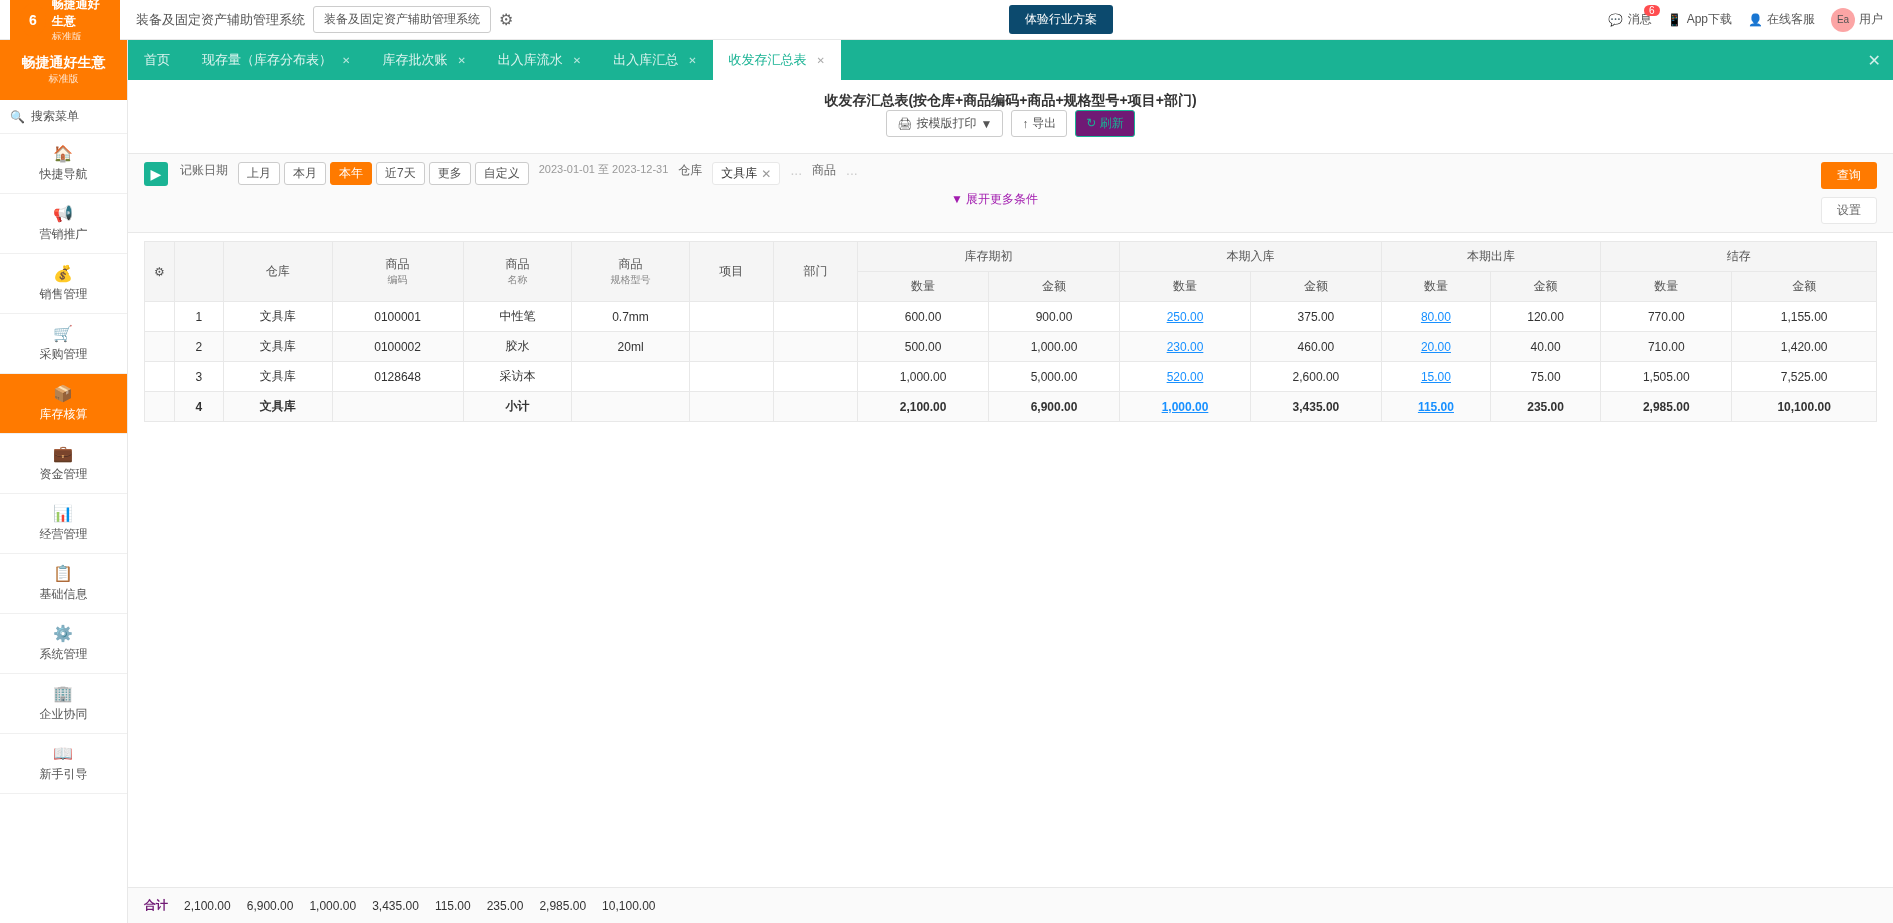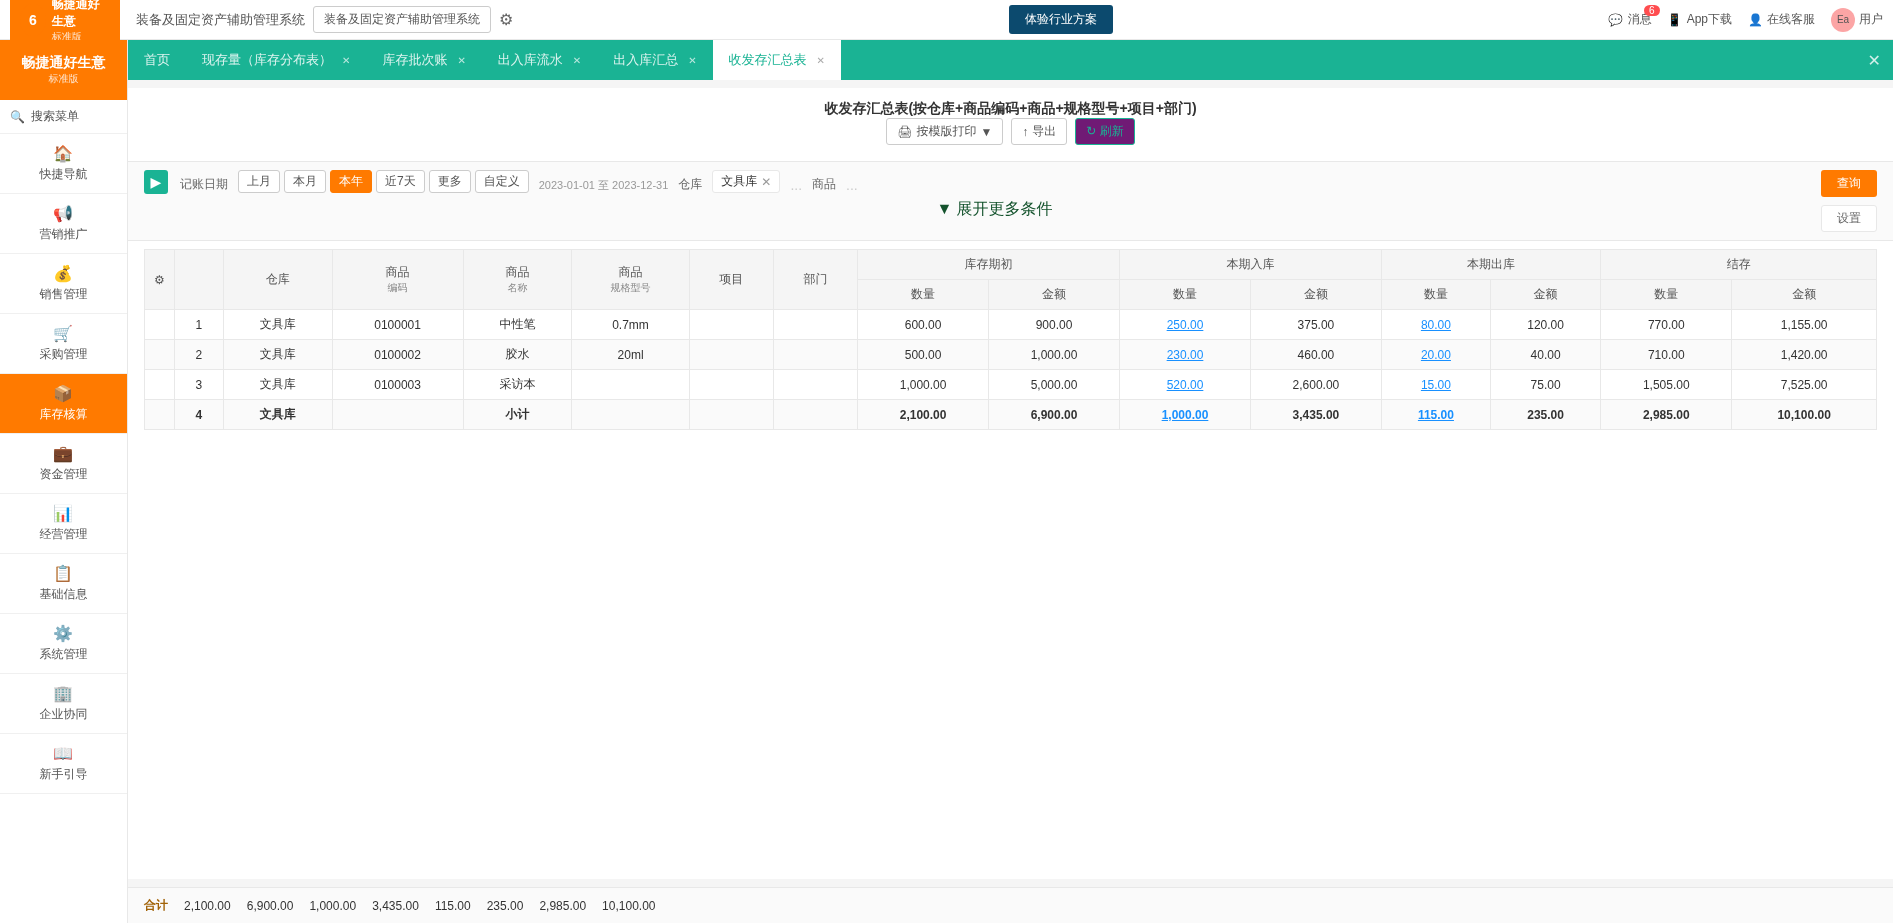--- a/index.html
+++ b/index.html
@@ -3,21 +3,21 @@
   <meta charset="utf-8">
   <style>
     * { box-sizing: border-box; margin: 0; padding: 0; }
     body { font-family: 'Microsoft YaHei', Arial, sans-serif; font-size: 12px; background: #f5f5f5; color: #333; overflow: hidden; }
 
     
     .app-container { display: flex; flex-direction: column; height: 923px; width: 1893px; }
     .top-bar { height: 40px; background: #fff; display: flex; align-items: center; padding: 0 10px; border-bottom: 1px solid #e8e8e8; justify-content: space-between; }
     .main-layout { display: flex; flex: 1; overflow: hidden; }
     .sidebar { width: 128px; background: #fff; border-right: 1px solid #e8e8e8; display: flex; flex-direction: column; }
-    .content-area { flex: 1; display: flex; flex-direction: column; overflow: hidden; gap: 8px; }
+    .content-area { flex: 1; display: flex; flex-direction: column; overflow: hidden; }
     .tab-bar { height: 40px; background: #1ab394; display: flex; align-items: center; padding: 0; }
     .page-content { flex: 1; background: #fff; overflow: auto; padding: 0; }
 
     
     .top-bar-left { display: flex; align-items: center; gap: 8px; }
     .logo-icon { width: 32px; height: 32px; background: #ff7a00; border-radius: 50%; display: flex; align-items: center; justify-content: center; color: white; font-size: 14px; font-weight: bold; }
     .system-title { font-size: 13px; color: #555; margin-left: 8px; }
     .top-bar-center { display: flex; align-items: center; gap: 8px; }
     .dropdown-btn { border: 1px solid #ccc; background: #fff; padding: 4px 10px; border-radius: 3px; cursor: pointer; font-size: 12px; color: #555; }
     .settings-icon-btn { border: none; background: none; cursor: pointer; color: #666; font-size: 16px; }
@@ -48,40 +48,40 @@
     .action-btn { border: 1px solid #ccc; background: #fff; padding: 4px 10px; border-radius: 3px; cursor: pointer; font-size: 12px; color: #555; display: flex; align-items: center; gap: 4px; }
     .action-btn-refresh { border: 1px solid #1ab394; background: #701a75; padding: 4px 10px; border-radius: 3px; cursor: pointer; font-size: 12px; color: #1ab394; }
     .filter-toggle-btn { background: #1ab394; border: none; color: white; width: 24px; height: 24px; border-radius: 3px; cursor: pointer; font-size: 14px; }
     .filter-label { color: #666; font-size: 12px; }
     .date-btns { display: flex; align-items: center; gap: 4px; }
     .date-btn { border: 1px solid #ccc; background: #fff; padding: 2px 8px; border-radius: 3px; cursor: pointer; font-size: 12px; color: #555; }
     .date-btn.active { background: #ff7a00; color: white; border-color: #ff7a00; }
     .date-range { font-size: 11px; color: #999; }
     .filter-tag { display: flex; align-items: center; gap: 4px; background: #fff; border: 1px solid #e8e8e8; padding: 2px 8px; border-radius: 3px; }
     .filter-tag-close { cursor: pointer; color: #999; font-size: 12px; }
-    .filter-more-btn { border: none; background: none; color: #14532d; cursor: pointer; font-size: 16px; font-family: Liberation Serif, serif; }
+    .filter-more-btn { border: none; background: none; color: #a21caf; cursor: pointer; font-size: 12px; font-family: Liberation Serif, serif; }
     .filter-warehouse-label { color: #666; font-size: 12px; }
     .filter-goods-label { color: #666; font-size: 12px; }
     .filter-dots { color: #ccc; font-size: 14px; cursor: pointer; }
     .query-btn { background: #ff7a00; color: white; border: none; padding: 5px 16px; border-radius: 3px; cursor: pointer; font-size: 12px; }
     .set-btn { background: #fff; border: 1px solid #e8e8e8; color: #666; padding: 4px 10px; border-radius: 3px; cursor: pointer; font-size: 12px; display: block; margin-top: 4px; }
 
     
     .table-container { padding: 0 16px 16px 16px; overflow: auto; }
     table { width: 100%; border-collapse: collapse; font-size: 12px; margin-top: 8px; }
     th { background: #f5f5f5; border: 1px solid #e8e8e8; padding: 6px 8px; text-align: center; color: #555; font-weight: normal; white-space: nowrap; }
     td { border: 1px solid #e8e8e8; padding: 6px 8px; text-align: center; color: #333; }
     tr:nth-child(even) td { background: #fafafa; }
     .total-row td { font-weight: bold; background: #f0f8f0; }
     .link-text { color: #1890ff; text-decoration: underline; cursor: pointer; }
     .settings-col { width: 30px; text-align: center; }
 
     
     .bottom-bar { height: 36px; background: #fafafa; border-top: 1px solid #e8e8e8; display: flex; align-items: center; padding: 0 16px; gap: 16px; }
-    .bottom-total-label { color: #a16207; font-size: 12px; font-weight: bold; }
+    .bottom-total-label { color: #701a75; font-size: 12px; font-weight: bold; }
     .bottom-total-val { color: #333; font-size: 12px; }
 
     
     .gear-icon { cursor: pointer; }
 
     
     .th-group { text-align: center; }
   </style>
 </head>
 <body>
@@ -232,21 +232,21 @@
                 <span>刷新</span>
               </button>
             </div>
           </div>
         </div>
 
         <div style="padding: 8px 16px; background: #fafafa; border-bottom: 1px solid #e8e8e8;">
           <div style="display:flex; align-items:flex-start; gap:12px;">
             <button class="filter-toggle-btn">▶</button>
             <div style="display:flex; flex-direction:column; gap:6px; flex:1;">
-              <div style="display:flex; align-items:flex-end; gap:10px; flex-wrap:wrap;">
+              <div style="display:flex; align-items:flex-start; gap:10px; flex-wrap:wrap;">
                 <span class="filter-label">记账日期</span>
                 <div class="date-btns">
                   <button class="date-btn">上月</button>
                   <button class="date-btn">本月</button>
                   <button class="date-btn active">本年</button>
                   <button class="date-btn">近7天</button>
                   <button class="date-btn">更多</button>
                   <button class="date-btn">自定义</button>
                 </div>
                 <span class="date-range">2023-01-01 至 2023-12-31</span>
@@ -346,21 +346,21 @@
       <td>460.00</td>
       <td><span class="link-text">20.00</span></td>
       <td>40.00</td>
       <td>710.00</td>
       <td>1,420.00</td>
     </tr>
                 <tr>
       <td></td>
       <td>3</td>
       <td>文具库</td>
-      <td>0100003</td>
+      <td>0128648</td>
       <td>采访本</td>
       <td></td>
       <td></td>
       <td></td>
       <td>1,000.00</td>
       <td>5,000.00</td>
       <td><span class="link-text">520.00</span></td>
       <td>2,600.00</td>
       <td><span class="link-text">15.00</span></td>
       <td>75.00</td>

